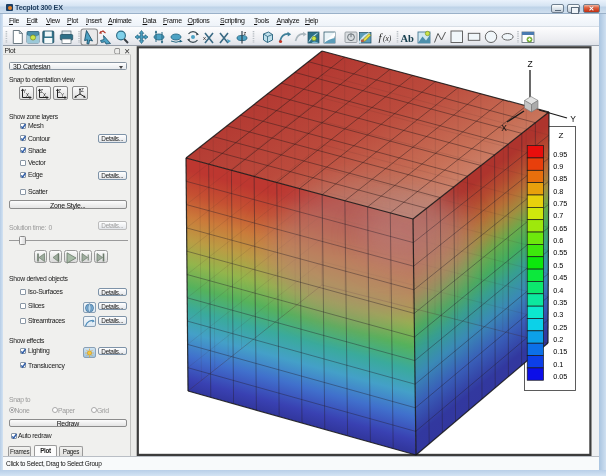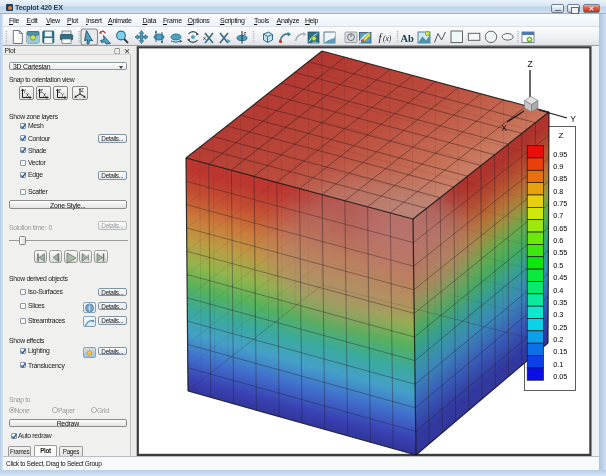--- a/index.html
+++ b/index.html
@@ -42,21 +42,21 @@
 #dropdown{left:9px;top:61.5px;width:117.5px;height:8.8px;border:1px solid #8a96a2;border-radius:1.5px;background:linear-gradient(#fefefe,#e8ebee);font-size:6.9px;letter-spacing:-0.25px;color:#111;padding-left:3px;line-height:8px}
 #dropdown:after{content:"";position:absolute;right:3px;top:3px;border-left:2.6px solid transparent;border-right:2.6px solid transparent;border-top:3.5px solid #444}
 .tab{position:absolute;top:446px;height:10px;border:1px solid #9a9a9a;border-bottom:none;border-radius:2px 2px 0 0;background:linear-gradient(#f2f2f0,#e0e0de);font-size:6.3px;letter-spacing:-0.35px;text-align:center;line-height:10px;color:#222}
 #tabplot{background:#fcfcfc;font-weight:bold}
 #slider-track{left:9px;top:240px;width:119px;height:1px;background:#9a9a9a}
 #slider-thumb{left:18.6px;top:235.6px;width:7px;height:9.4px;border:1px solid #8a8a8a;border-radius:1.5px;background:linear-gradient(90deg,#fdfdfd,#dcdcdc)}
 </style></head>
 <body>
 <div class="abs" id="titlebar"></div>
 <div class="abs" id="appicon"></div>
-<div class="abs" id="title">Tecplot 420 EX</div>
+<div class="abs" id="title">Tecplot 300 EX</div>
 <div class="abs wbtn" id="bmin"></div>
 <div class="abs wbtn" id="bmax"></div>
 <div class="abs wbtn" id="bclose">✕</div>
 <div class="abs" id="menubar"></div>
 <div class="abs" id="toolbar">
     <svg width="606" height="19" viewBox="0 0 606 19" style="position:absolute;left:0;top:0;height:19px">
       <g transform="translate(0,-27)">
         <line x1="6.4" y1="31" x2="6.4" y2="43" stroke="#b8bec4" stroke-width="1.6" stroke-dasharray="1.2 1.1"></line>
         <g transform="translate(10.3,30)">
           <path d="M3 0.5 h6 l3 3 v10 h-9 z" fill="#fff" stroke="#5a6a74" stroke-width="0.9"></path>

